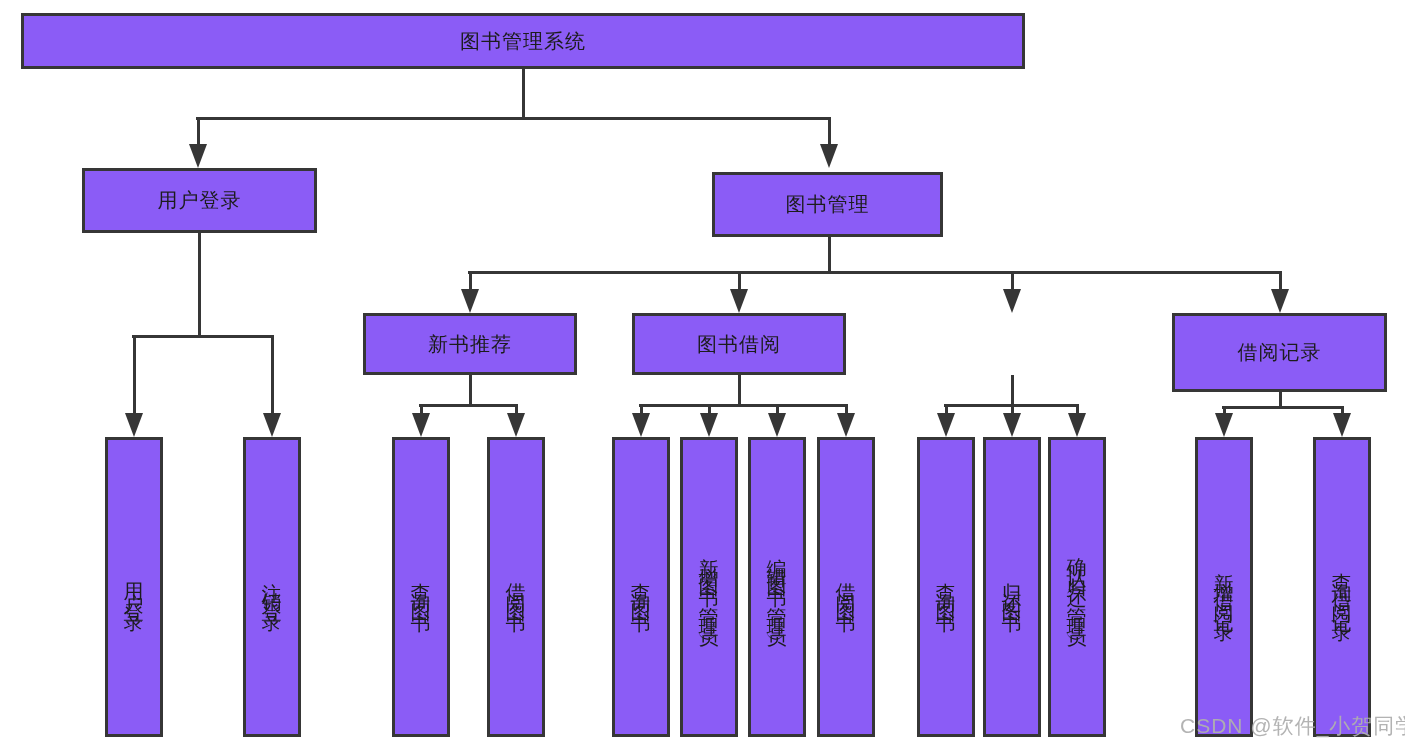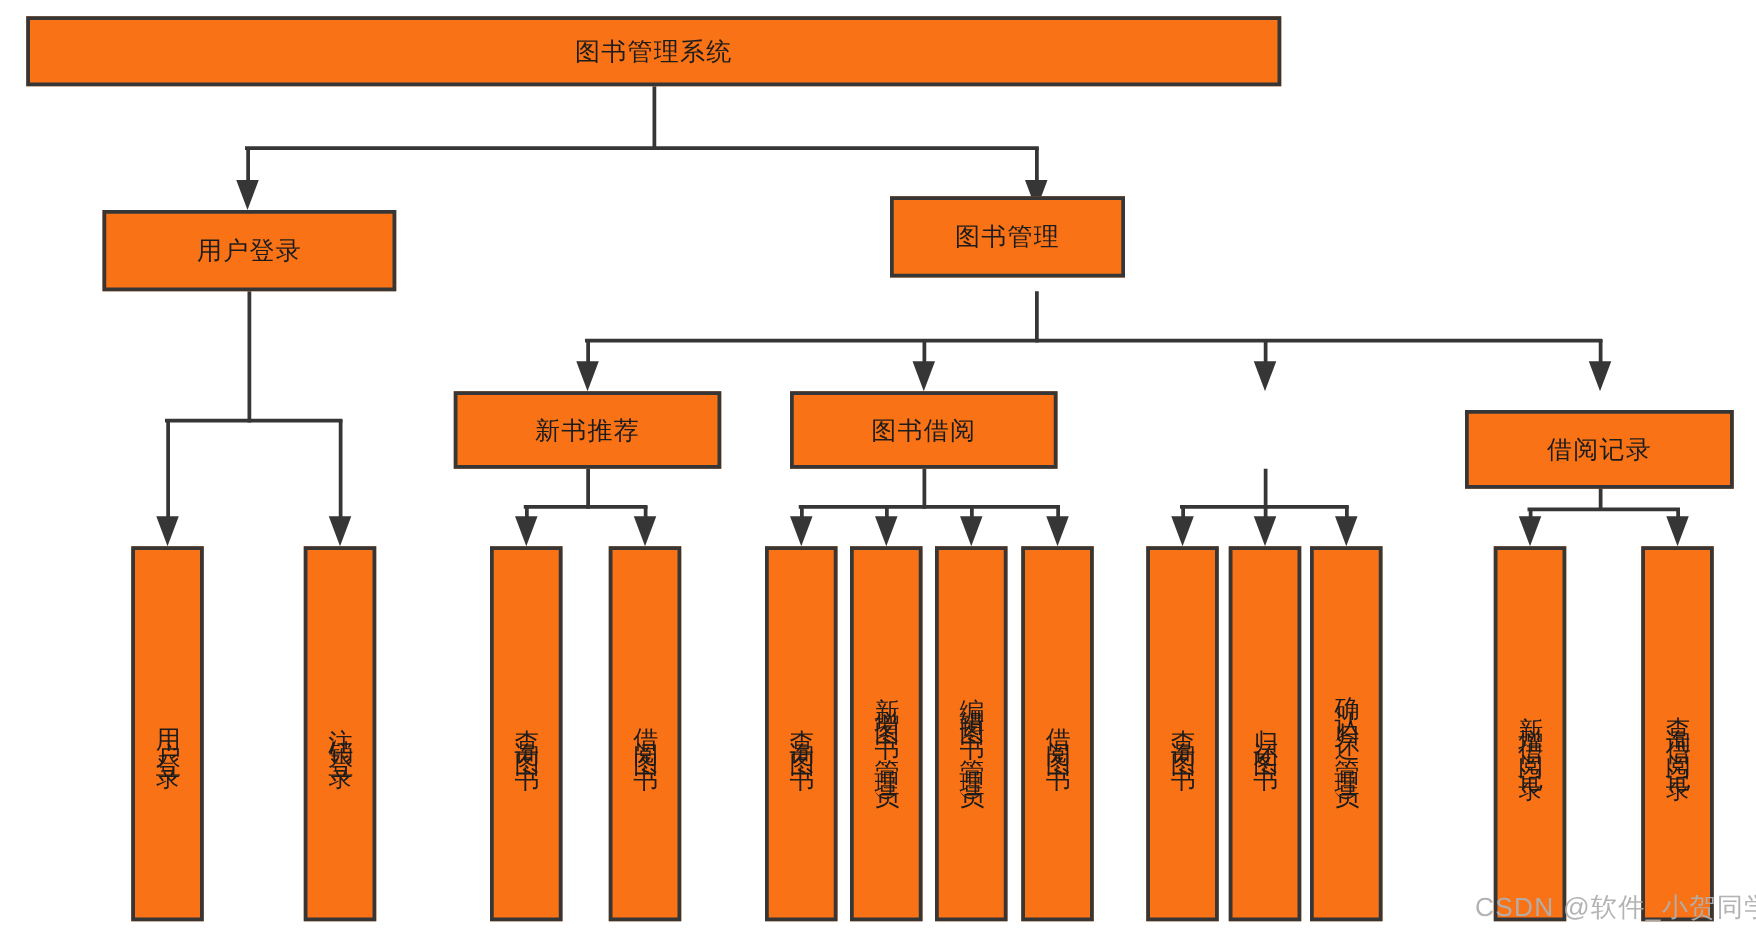--- a/index.html
+++ b/index.html
@@ -3,21 +3,21 @@
 <meta charset="utf-8">
 <style>
   html,body { margin:0; padding:0; background:#ffffff; }
   .stage {
     position:relative; width:1405px; height:747px; background:#ffffff;
     font-family:"Liberation Sans","DejaVu Sans",sans-serif;
     color:#1c1c1c; overflow:hidden;
   }
   .box {
     position:absolute; box-sizing:border-box;
-    background:#f97316; border:3px solid #363636;
+    background:#8b5cf6; border:3px solid #363636;
     display:flex; align-items:center; justify-content:center;
     font-size:20px; letter-spacing:1px; text-align:center;
     z-index:2;
   }
   .vbox span {
     writing-mode:vertical-rl; text-orientation:mixed;
     letter-spacing:10px; line-height:1; font-size:20px;
   }
   .hl { position:absolute; height:3px; background:#363636; z-index:1; }
   .vl { position:absolute; width:3px;  background:#363636; z-index:1; }
@@ -33,25 +33,25 @@
   }
 </style>
 </head>
 <body>
 
 <div class="stage">
 
   <div class="box" style="left:21px;top:13px;width:1004px;height:56px">图书管理系统</div>
 
   <div class="box" style="left:82px;top:168px;width:235px;height:65px">用户登录</div>
-  <div class="box" style="left:712px;top:157px;width:188px;height:65px">图书管理</div>
+  <div class="box" style="left:712px;top:172px;width:231px;height:65px">图书管理</div>
 
   <div class="box" style="left:632px;top:313px;width:214px;height:62px">图书借阅</div>
   <div class="box" style="left:363px;top:313px;width:214px;height:62px">新书推荐</div>
-  <div class="box" style="left:1172px;top:328px;width:215px;height:63px">借阅记录</div>
+  <div class="box" style="left:1172px;top:313px;width:215px;height:79px">借阅记录</div>
 
   <div class="box vbox" style="left:105px;top:437px;width:58px;height:300px">
     <span>用户登录</span>
   </div>
   <div class="box vbox" style="left:243px;top:437px;width:58px;height:300px">
     <span>注销登录</span>
   </div>
 
   <div class="box vbox" style="left:392px;top:437px;width:58px;height:300px">
     <span>查询图书</span>

